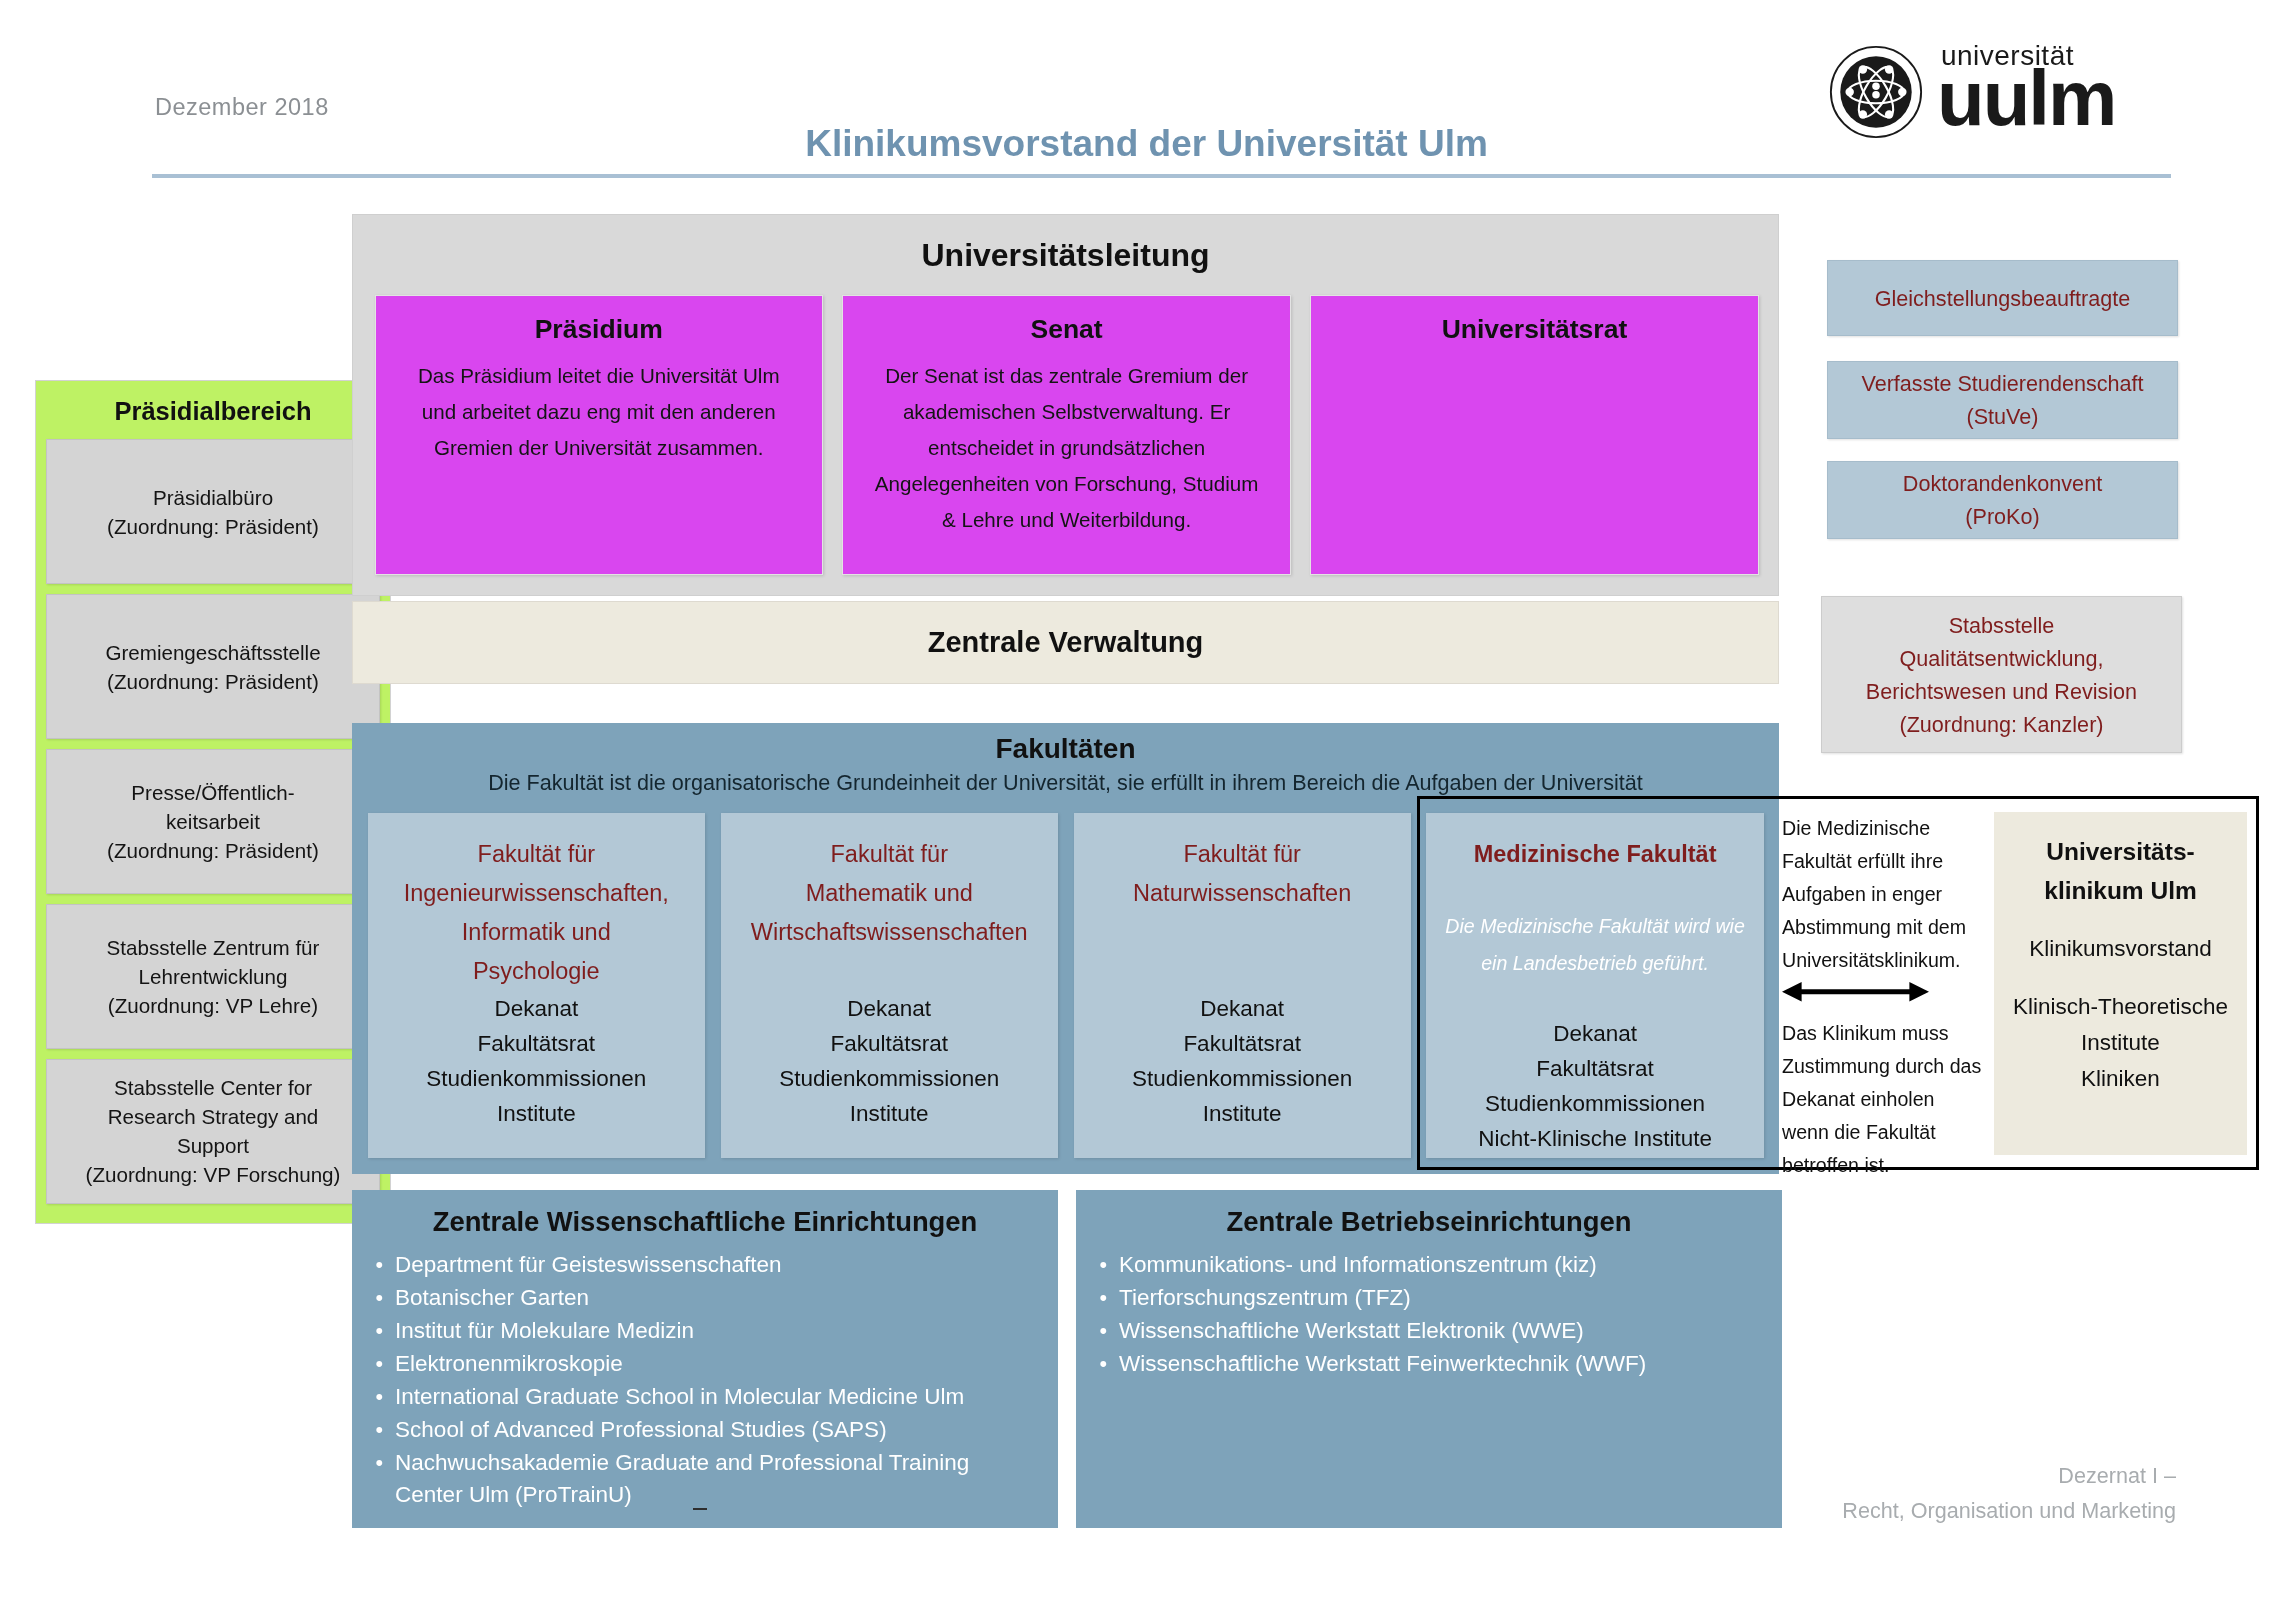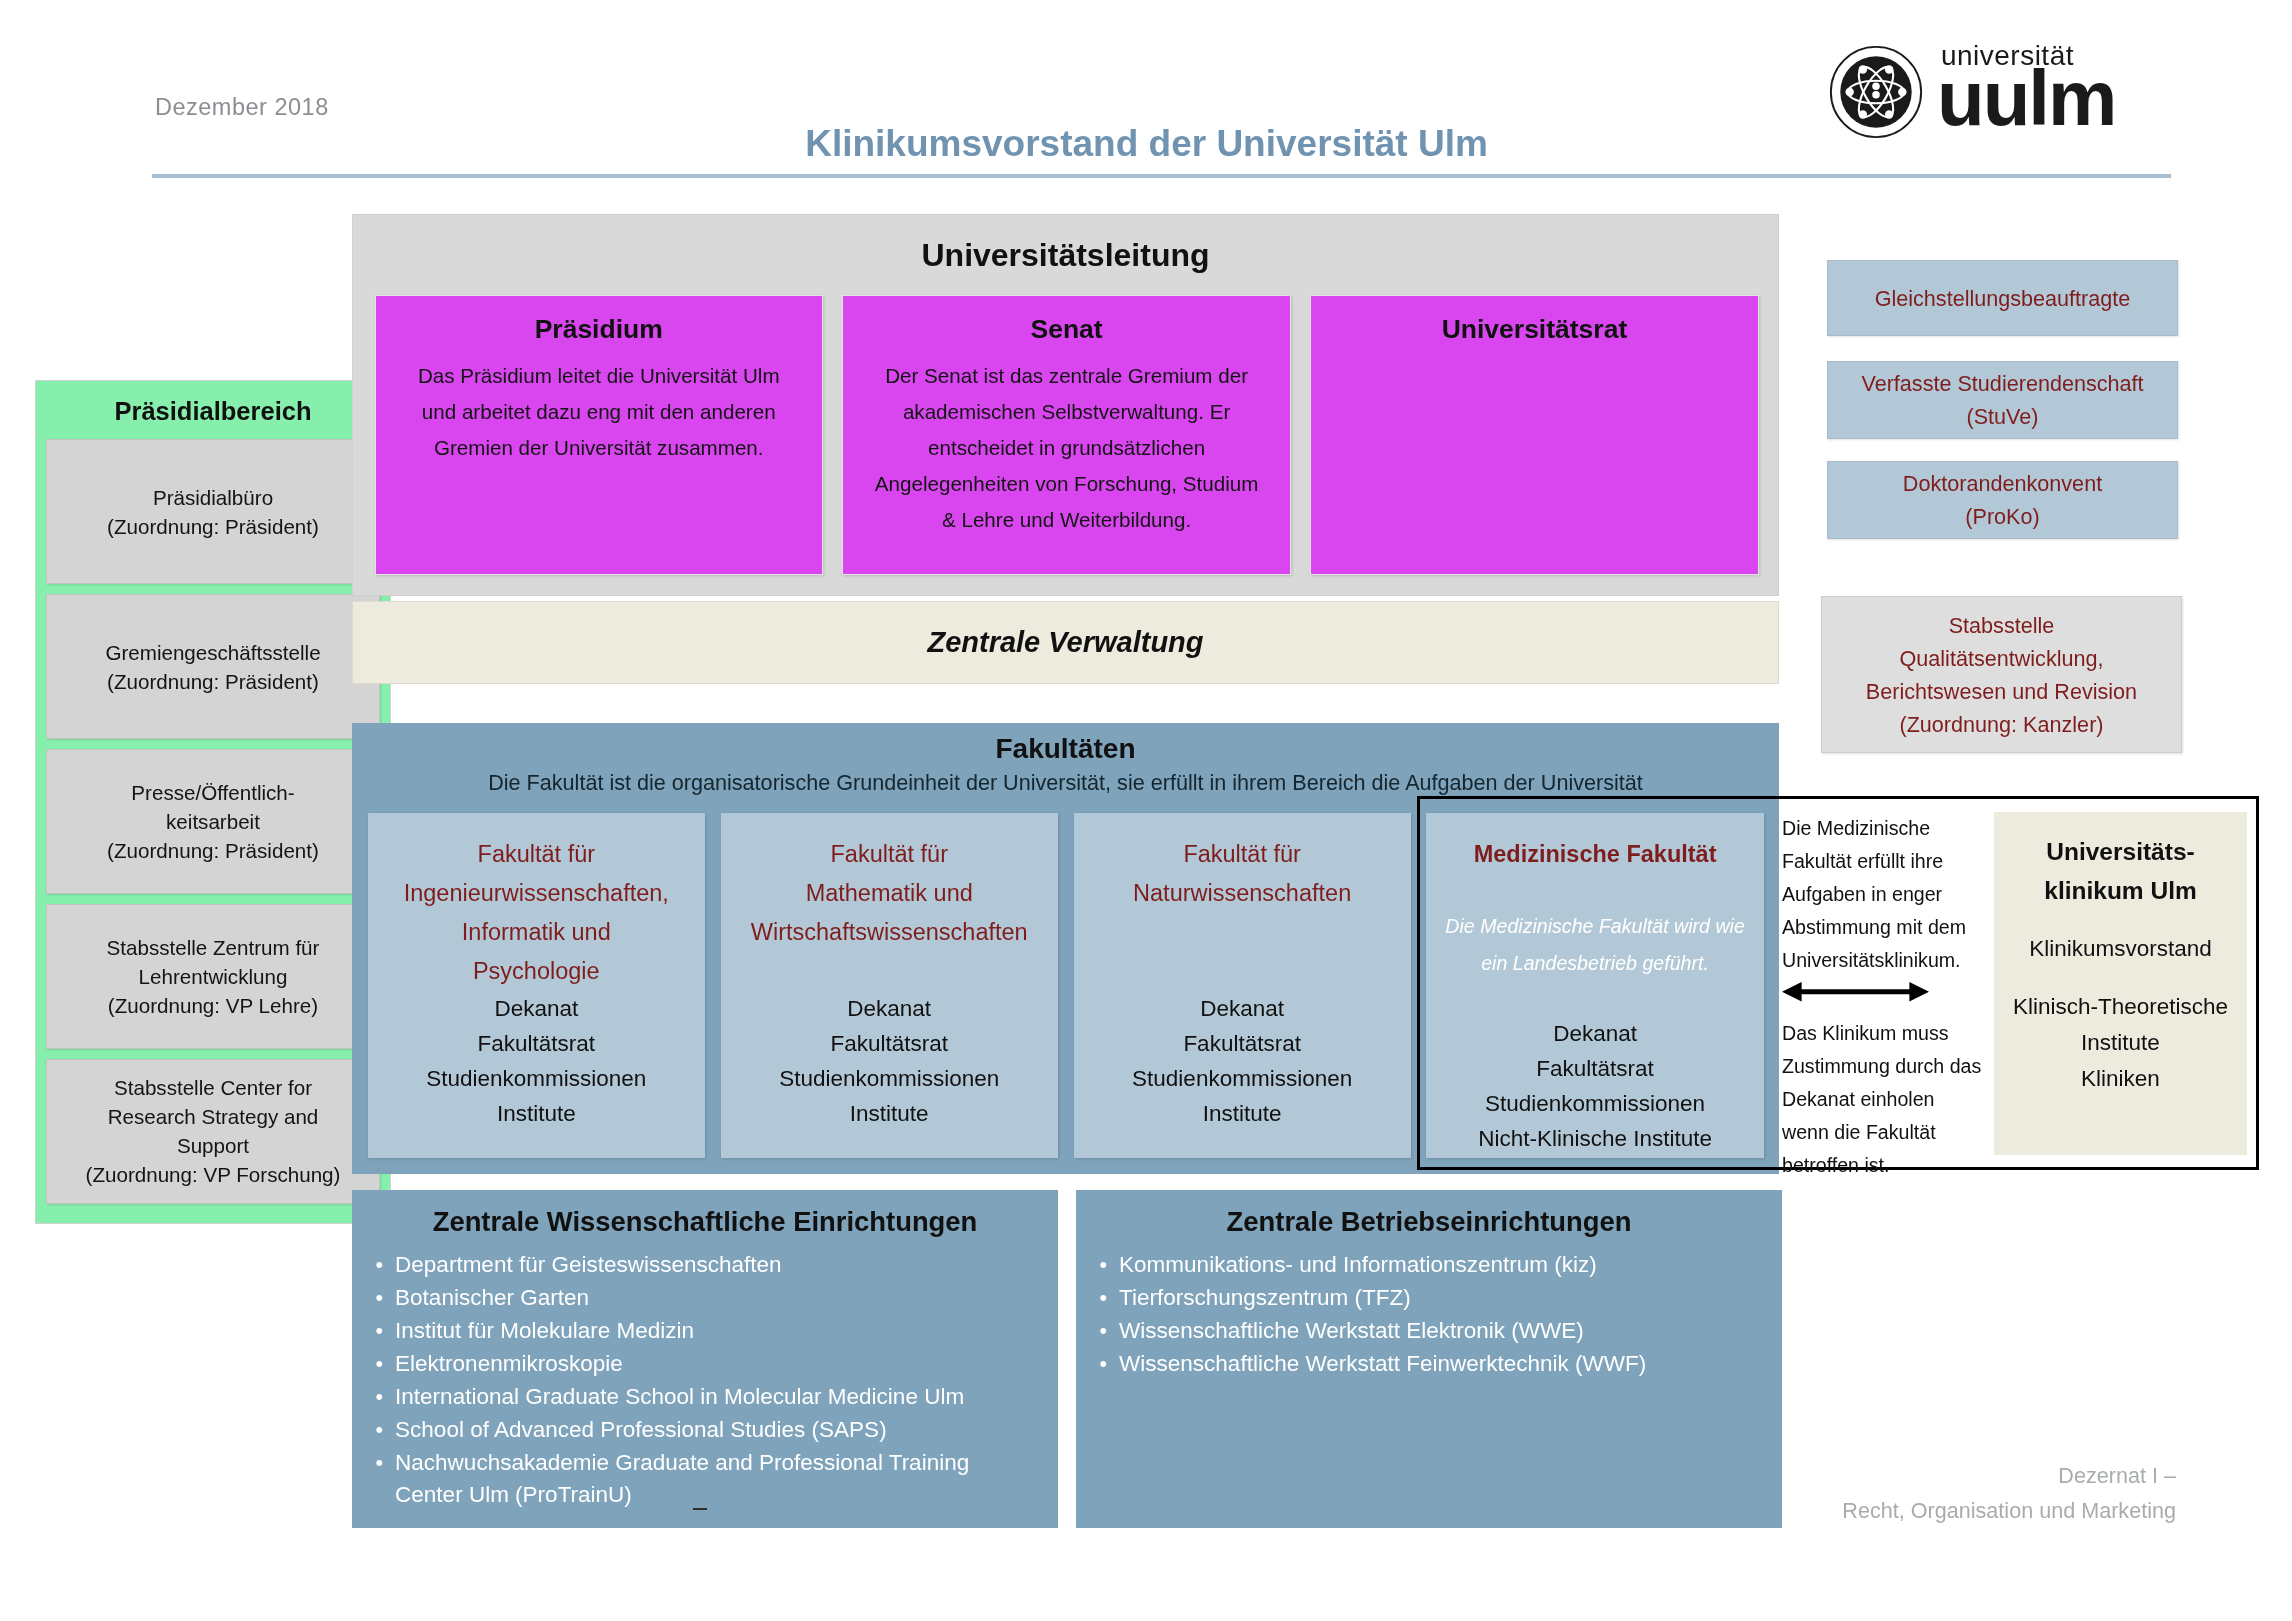--- a/index.html
+++ b/index.html
@@ -41,21 +41,21 @@
   }
   .logo-word .ulm{
     position:absolute;left:0px;top:21.6px;
     font-size:78px;font-weight:bold;letter-spacing:-2px;line-height:78px;
     color:#1a1a1a;
   }
 
   
   .sidebar{
     position:absolute;left:35px;top:380px;width:356px;
-    background:#86efac;border:1px solid #d2d2d2;
+    background:#bef264;border:1px solid #d2d2d2;
     padding:0 0 9.8px 0;box-sizing:border-box;
   }
   .sidebar-title{
     text-align:center;font-size:25.5px;font-weight:bold;color:#111;
     padding:15.7px 0 13.7px 0;
   }
   .sidebar-card{
     margin:0 9.8px 9.8px 9.8px;background:#d4d4d4;border:1px solid #c3c3c3;
     box-shadow:1px 1px 2px rgba(0,0,0,.12);
     display:flex;align-items:center;justify-content:center;
@@ -92,21 +92,21 @@
   .leit-card p{
     margin:0;text-align:center;font-size:20.6px;line-height:36px;color:#141414;
   }
 
   
   .verwaltung{
     position:absolute;left:352px;top:601px;width:1427px;height:83px;
     background:#edeade;border:1px solid #dedad0;box-sizing:border-box;
     display:flex;align-items:center;justify-content:center;
   }
-  .verwaltung span{font-size:29px;font-weight:bold;color:#111;font-style:italic;}
+  .verwaltung span{font-size:29px;font-weight:bold;color:#111;}
 
   
   .fakultaeten{
     position:absolute;left:352px;top:723px;width:1427px;height:451px;
     background:#7ea3ba;box-sizing:border-box;
   }
   .fak-title{
     text-align:center;font-size:28px;font-weight:bold;color:#111;padding-top:9.8px;
   }
   .fak-sub{

